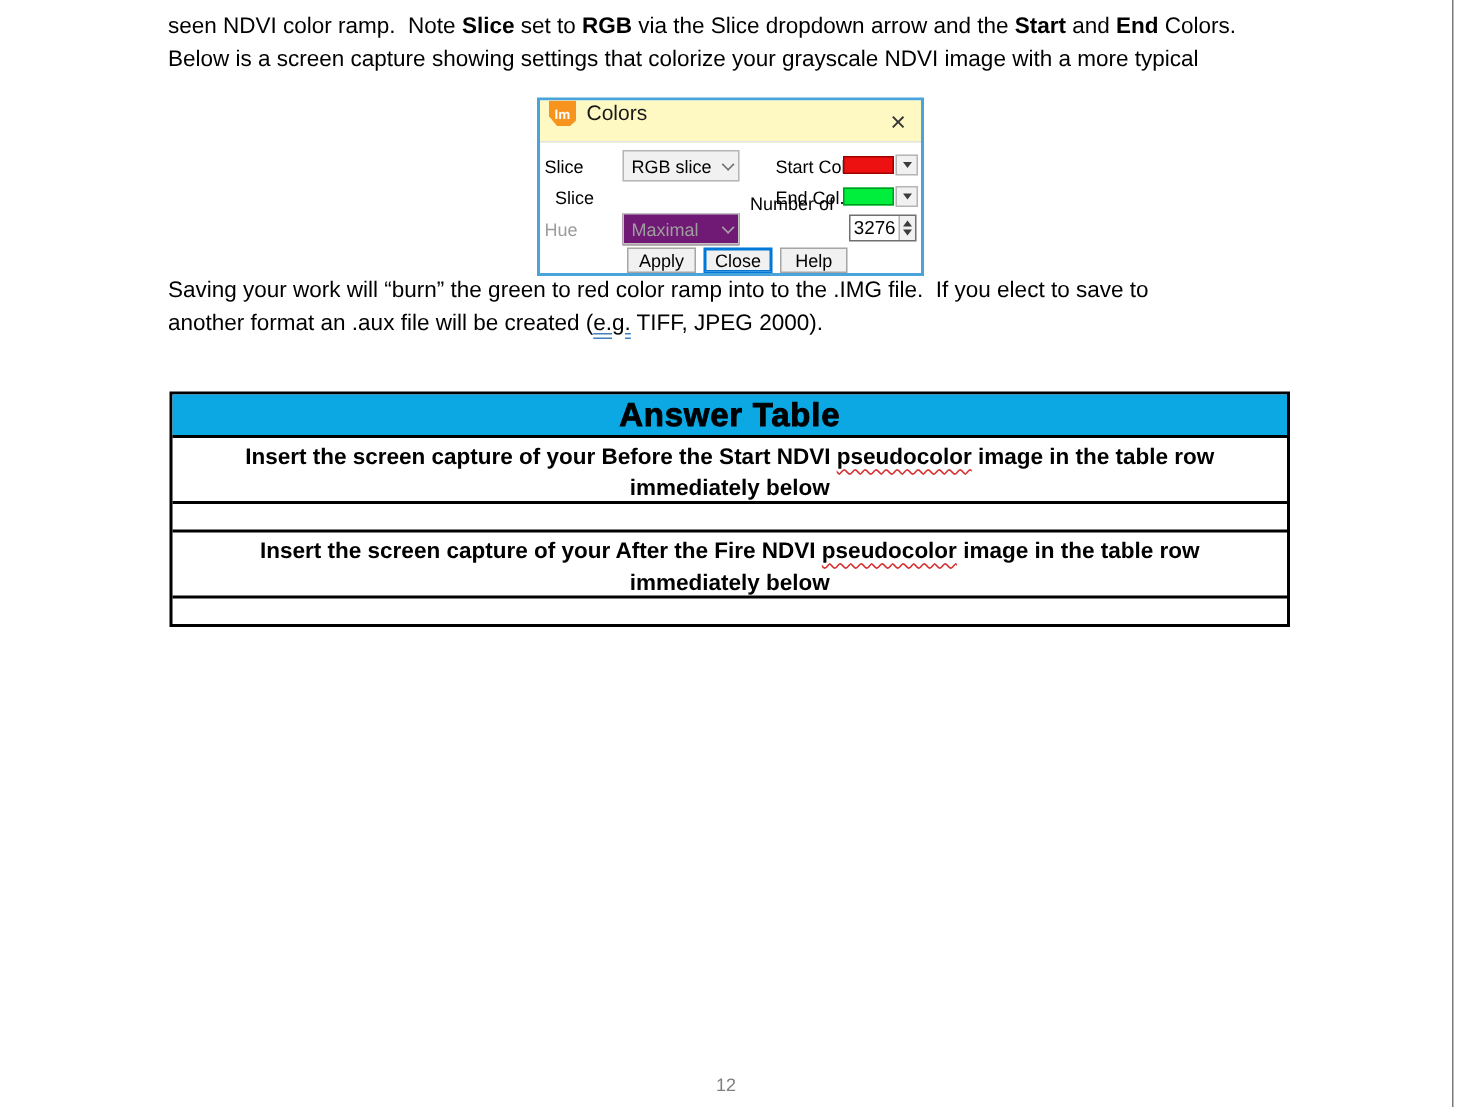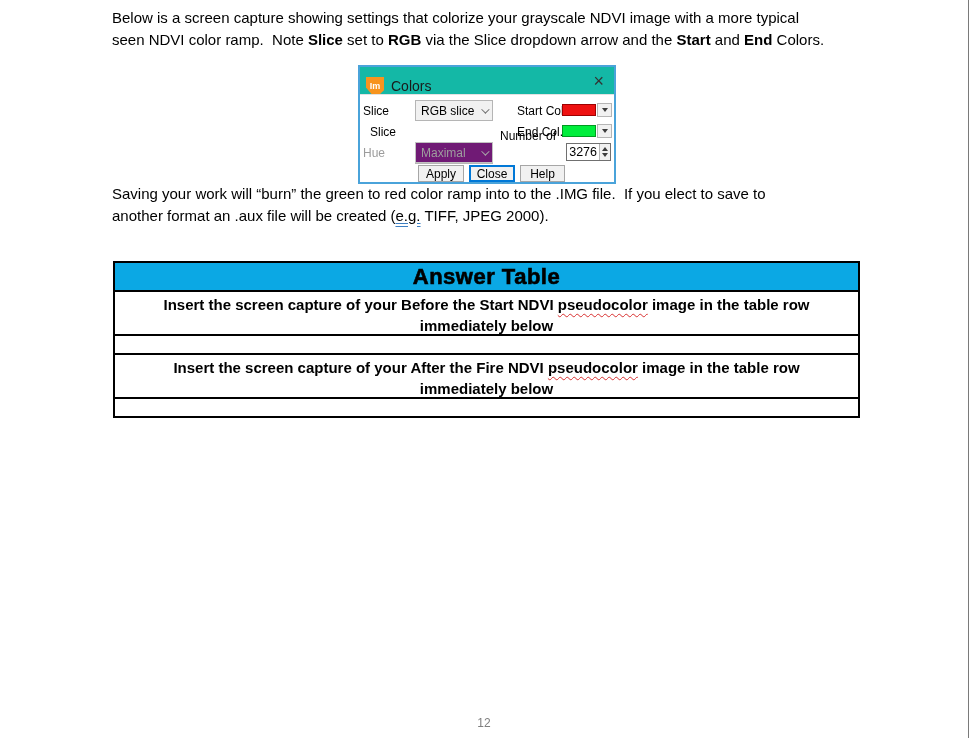--- a/index.html
+++ b/index.html
@@ -9,21 +9,21 @@
 
   
   .para { position:absolute; font-size:15px; line-height:22px; }
   .pline { display:block; white-space:pre; }
   #intro { left:112px; top:7px; }
   #saving { left:112px; top:183px; }
   .dbl-underline { text-decoration:underline double #3e7fc1; text-underline-offset:2px; }
 
   
   .dialog { position:absolute; left:358px; top:65px; width:258px; height:119px; background:#fff; border:2px solid #4aa3da; font-size:12px; }
-  .titlebar { position:absolute; left:0; top:0; width:100%; height:28px; display:flex; align-items:flex-end; padding-left:6px; border-bottom:1px solid #e2e2e2; background:#14b8a6; }
+  .titlebar { position:absolute; left:0; top:0; width:100%; height:28px; display:flex; align-items:flex-start; padding-left:6px; border-bottom:1px solid #e2e2e2; background:#fef9c3; }
   .app-icon { width:18px; height:17px; background:#f7941e; color:#fff; font-weight:bold; font-size:9px; display:flex; align-items:center; justify-content:center; clip-path:polygon(0 0, 100% 0, 100% 78%, 78% 100%, 30% 100%, 0 62%); }
   .dlg-title { margin-left:7px; font-size:14px; color:#1a1a1a; }
   .dlg-close { position:absolute; right:10px; top:2px; font-size:18px; font-weight:400; color:#333; line-height:24px; cursor:default; }
 
   .dlabel { position:absolute; font-size:12px; color:#000; white-space:pre; }
   .dlabel.disabled { color:#9c9c9c; }
 
   .combo { position:absolute; width:78px; height:21px; background:#f1f1f1; border:1px solid #b5b5b5; display:flex; align-items:center; justify-content:space-between; padding:0 5px; font-size:12px; }
   .combo.disabled { background:#701a75; border-color:#c2c2c2; color:#9e9e9e; }
   .chev { width:6px; height:6px; border-right:1.4px solid #6e6e6e; border-bottom:1.4px solid #6e6e6e; transform:rotate(45deg) translateY(-2px); }
@@ -55,22 +55,22 @@
 
   .pagenum { position:absolute; left:0; top:716px; width:968px; text-align:center; font-size:12px; color:#7f7f7f; }
 </style>
 </head>
 <body>
 
 <div class="page">
   <div class="page-edge"></div>
 
   <p class="para" id="intro">
+    <span class="pline"><span>seen NDVI color ramp.  Note </span><b>Slice</b><span> set to </span><b>RGB</b><span> via the Slice dropdown arrow and the </span><b>Start</b><span> and </span><b>End</b><span> Colors.</span></span>
     <span class="pline">Below is a screen capture showing settings that colorize your grayscale NDVI image with a more typical</span>
-    <span class="pline"><span>seen NDVI color ramp.  Note </span><b>Slice</b><span> set to </span><b>RGB</b><span> via the Slice dropdown arrow and the </span><b>Start</b><span> and </span><b>End</b><span> Colors.</span></span>
   </p>
 
   <div class="dialog">
     <div class="titlebar">
       <span class="app-icon">Im</span>
       <span class="dlg-title">Colors</span>
       <span class="dlg-close">×</span>
     </div>
 
     <span class="dlabel" style="left:3px; top:37px;">Slice</span>

